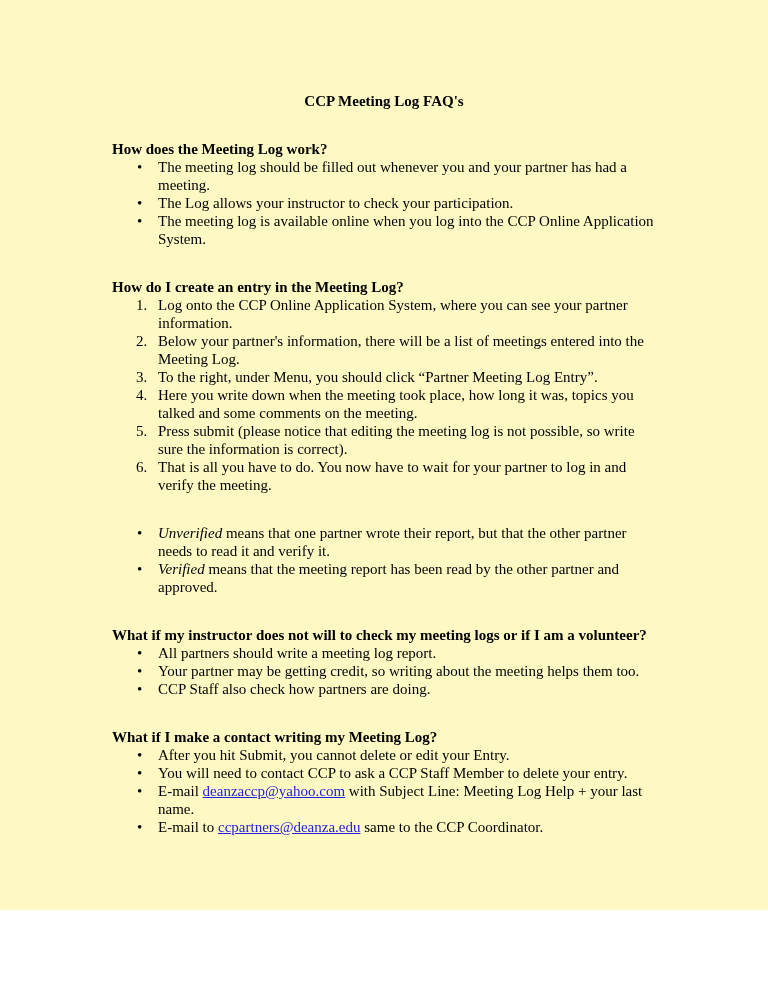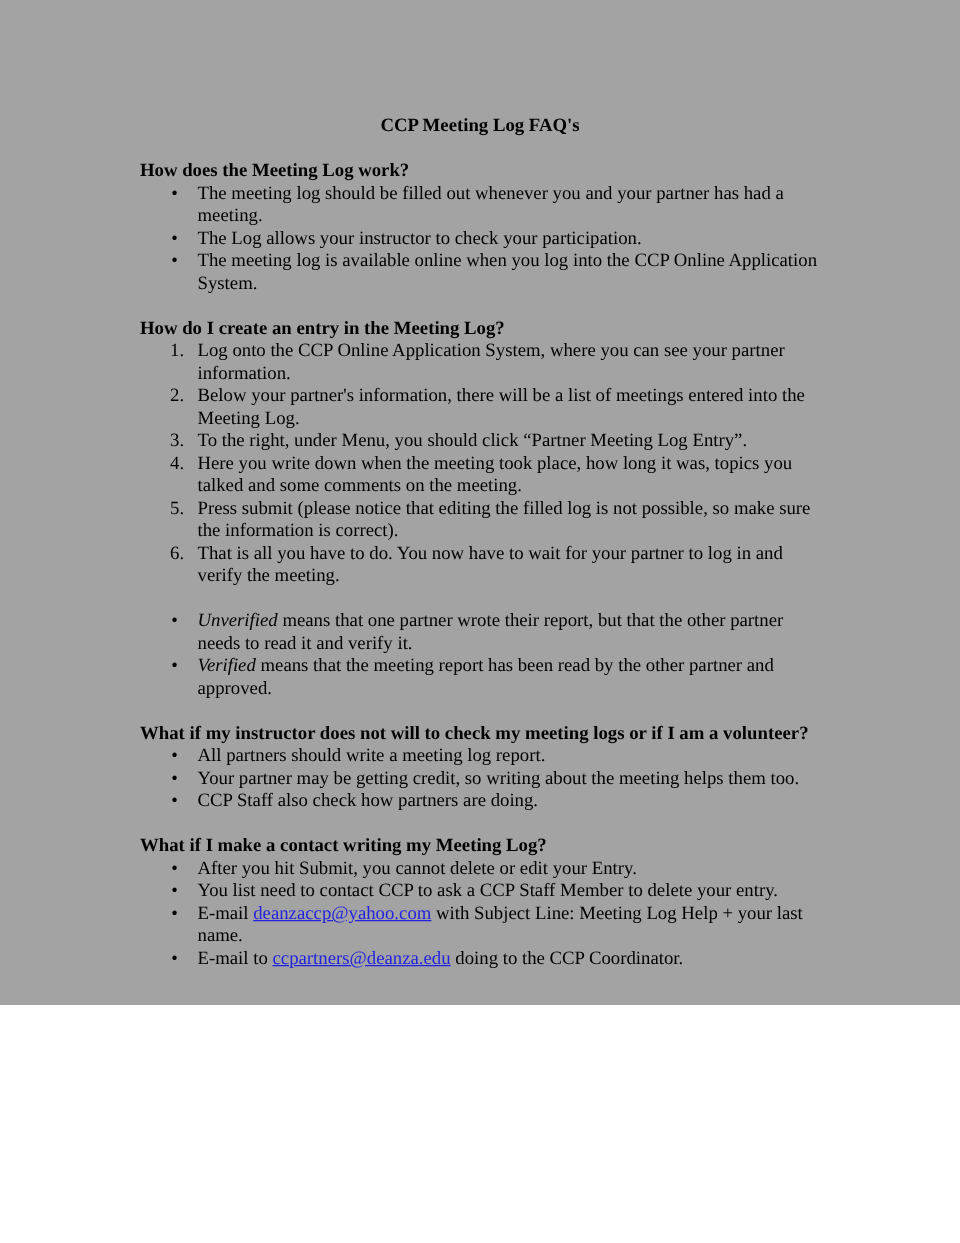--- a/index.html
+++ b/index.html
@@ -1,38 +1,38 @@
 <!DOCTYPE html>
 <html><head>
 <meta charset="utf-8">
 <style>
   html, body { margin: 0; padding: 0; background: #ffffff; }
   .page {
     position: relative;
     width: 768px;
-    height: 804px;
-    background: #a3a3a3;
+    height: 910px;
+    background: #fef9c3;
     font-family: "Liberation Serif", "DejaVu Serif", serif;
     font-size: 15px;
     line-height: 18px;
     color: #000000;
     overflow: hidden;
   }
   .content {
     position: absolute;
     left: 112px;
     top: 92px;
     width: 544px;
   }
   .doc-title {
     text-align: center;
     font-weight: bold;
     margin: 0 0 18px 0;
   }
-  .section { margin-top: 18px; }
+  .section { margin-top: 30px; }
   .section:first-of-type { margin-top: 0; }
   .heading { font-weight: bold; }
   ul.bullet, ol.numbered {
     margin: 0; padding: 0; list-style: none;
   }
   li {
     position: relative;
     padding-left: 46px;
   }
   li span, li em, li a { white-space: pre-wrap; }
@@ -72,21 +72,21 @@
           <li><span>The meeting log is available online when you log into the CCP Online Application System.</span></li>
         </ul>
       </div>
       <div class="section">
         <div class="heading">How do I create an entry in the Meeting Log?</div>
         <ol class="numbered">
           <li><span>Log onto the CCP Online Application System, where you can see your partner information.</span></li>
           <li><span>Below your partner's information, there will be a list of meetings entered into the Meeting Log.</span></li>
           <li><span>To the right, under Menu, you should click “Partner Meeting Log Entry”.</span></li>
           <li><span>Here you write down when the meeting took place, how long it was, topics you talked and some comments on the meeting.</span></li>
-          <li><span>Press submit (please notice that editing the filled log is not possible, so make sure the information is correct).</span></li>
+          <li><span>Press submit (please notice that editing the meeting log is not possible, so write sure the information is correct).</span></li>
           <li><span>That is all you have to do. You now have to wait for your partner to log in and verify the meeting.</span></li>
         </ol>
       </div>
       <div class="section">
         <ul class="bullet">
           <li><em>Unverified</em><span> means that one partner wrote their report, but that the other partner needs to read it and verify it.</span></li>
           <li><em>Verified</em><span> means that the meeting report has been read by the other partner and approved.</span></li>
         </ul>
       </div>
       <div class="section">
@@ -94,20 +94,20 @@
         <ul class="bullet">
           <li><span>All partners should write a meeting log report.</span></li>
           <li><span>Your partner may be getting credit, so writing about the meeting helps them too.</span></li>
           <li><span>CCP Staff also check how partners are doing.</span></li>
         </ul>
       </div>
       <div class="section">
         <div class="heading">What if I make a contact writing my Meeting Log?</div>
         <ul class="bullet">
           <li><span>After you hit Submit, you cannot delete or edit your Entry.</span></li>
-          <li><span>You list need to contact CCP to ask a CCP Staff Member to delete your entry.</span></li>
+          <li><span>You will need to contact CCP to ask a CCP Staff Member to delete your entry.</span></li>
           <li><span>E-mail </span><a class="email-link" href="#">deanzaccp@yahoo.com</a><span> with Subject Line: Meeting Log Help + your last name.</span></li>
-          <li><span>E-mail to </span><a class="email-link" href="#">ccpartners@deanza.edu</a><span> doing to the CCP Coordinator.</span></li>
+          <li><span>E-mail to </span><a class="email-link" href="#">ccpartners@deanza.edu</a><span> same to the CCP Coordinator.</span></li>
         </ul>
       </div>
     </div>
   <div class="footer">CCP W'08</div>
 </div>
 
 </body></html>

